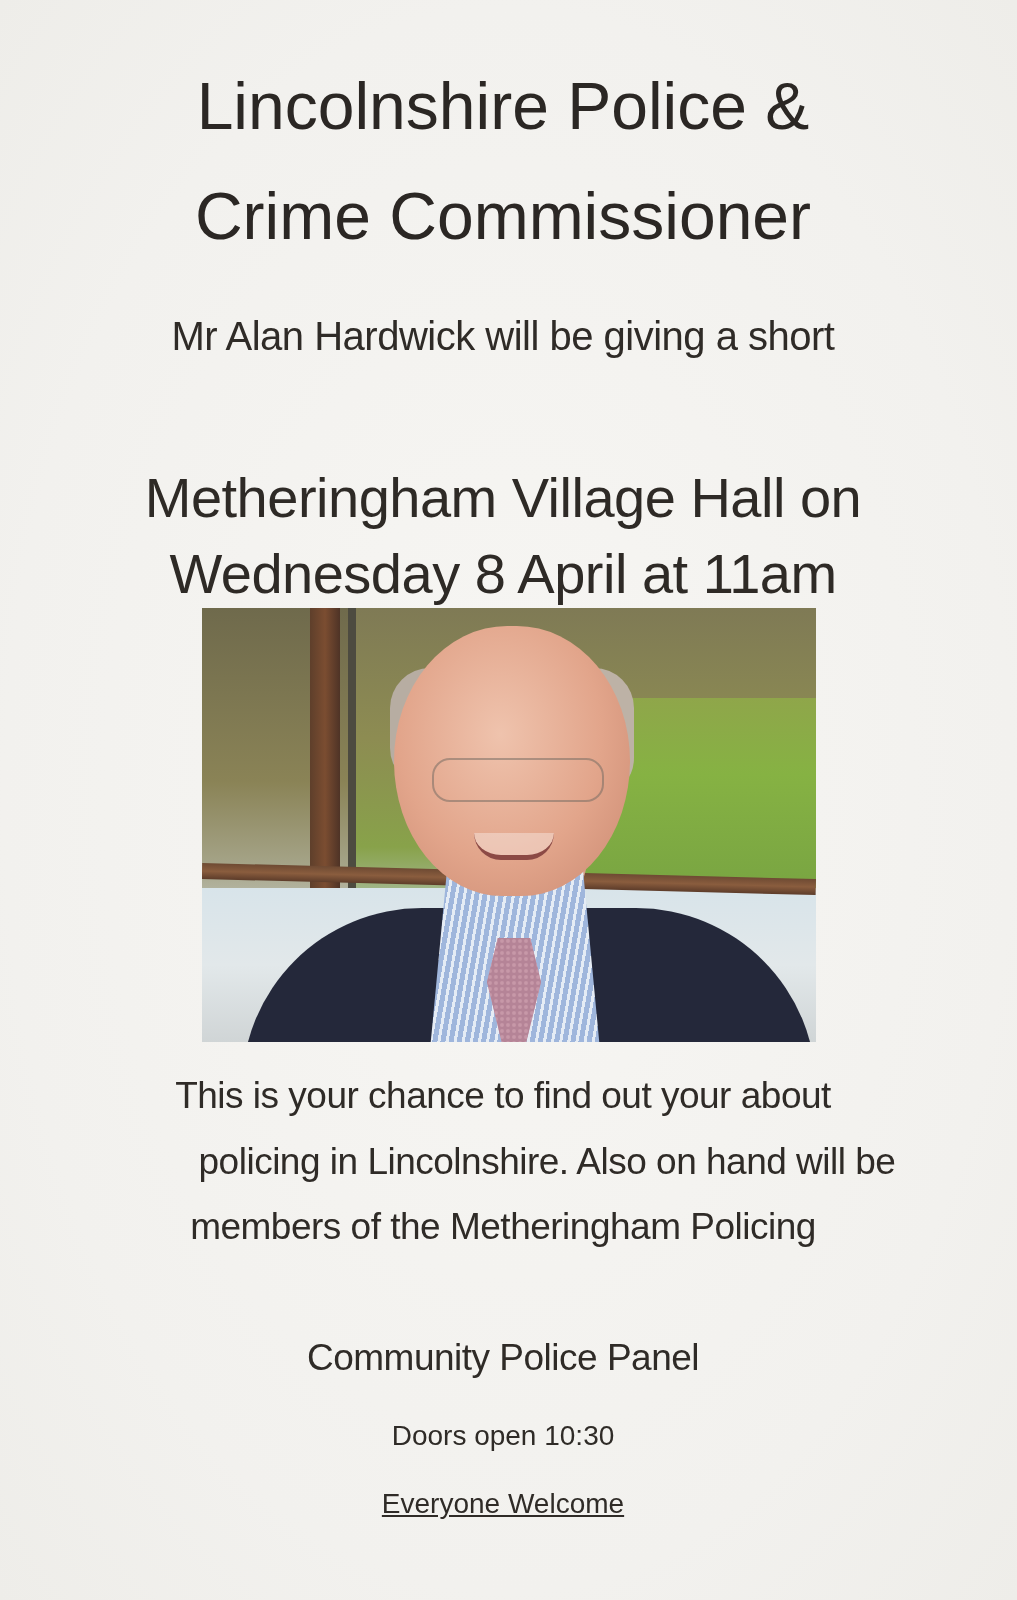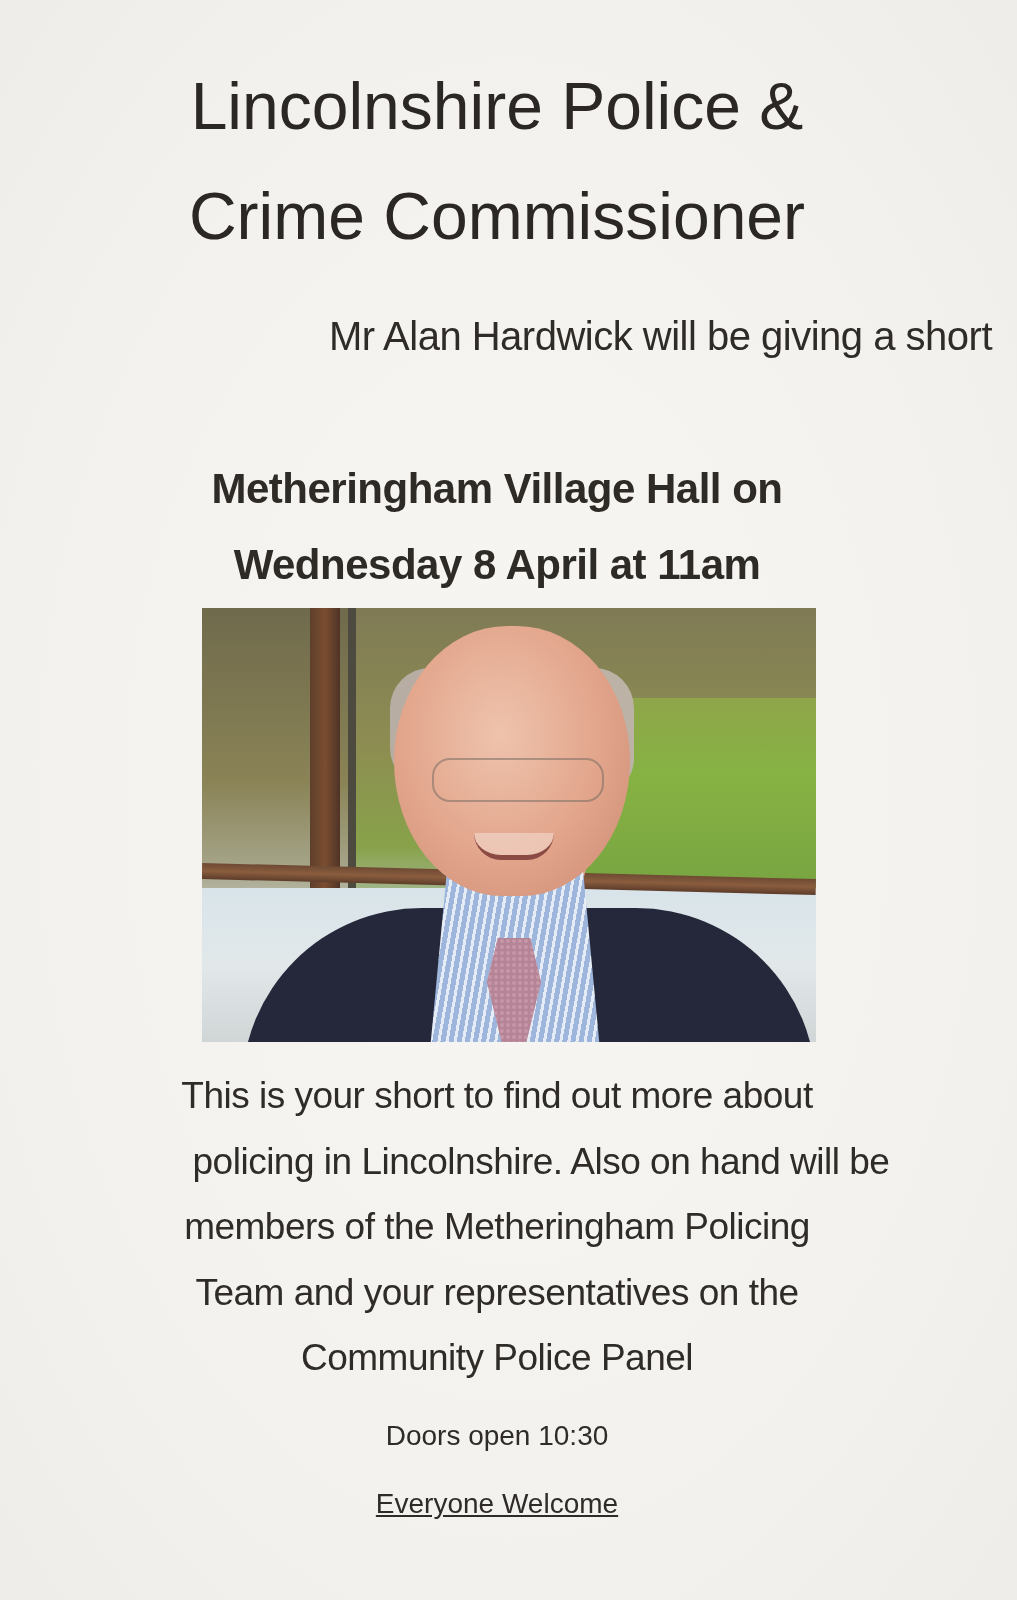--- a/index.html
+++ b/index.html
@@ -17,42 +17,42 @@
     }
     .poster {
       position: absolute;
       left: 0; top: 0;
       width: 1017px;
       height: 1600px;
       background: radial-gradient(ellipse at 50% 50%, #f7f6f3 0%, #f2f1ee 70%, #eeede9 100%);
     }
     .line {
       position: absolute;
-      left: 2px;
+      left: 8px;
       width: 990px;
       text-align: center;
       white-space: nowrap;
       letter-spacing: -0.5px;
     }
     .title {
       font-size: 66px;
       color: #2b2724;
       letter-spacing: 0px;
     }
     .t1 { top: 68px; }
     .t2 { top: 178px; }
     .lead {
       font-size: 40px;
       color: #2f2b27;
     }
-    .l1 { top: 314px; text-align: right; }
+    .l1 { top: 314px; }
     .l2 { top: 390px; }
     .strong {
-      font-size: 42px;
-      font-weight: bold;
+      font-size: 56px;
+      font-weight: normal;
       color: #2e2a26;
     }
     .s1 { top: 465px; }
     .s2 { top: 541px; }
     .photo {
       position: absolute;
       left: 202px;
       top: 608px;
       width: 614px;
       height: 434px;
@@ -173,21 +173,20 @@
     <div class="neck"></div>
     <div class="shirt"></div>
     <div class="tie"></div>
     <div class="hair-l"></div>
     <div class="hair-r"></div>
     <div class="head"></div>
     <div class="glasses"></div>
     <div class="smile"></div>
   </div>
 
-  <div class="line body-text b1">This is your short to find out more about</div>
+  <div class="line body-text b1">This is your chance to find out your about</div>
   <div class="line body-text b2">policing in Lincolnshire.  Also on hand will be</div>
   <div class="line body-text b3">members of the Metheringham Policing</div>
-  <div class="line body-text b4">Team and your representatives on the</div>
   <div class="line body-text b5">Community Police Panel</div>
 
   <div class="line small d1">Doors open 10:30</div>
   <div class="line small d2">Everyone Welcome</div>
 </div>
 
 </body></html>

